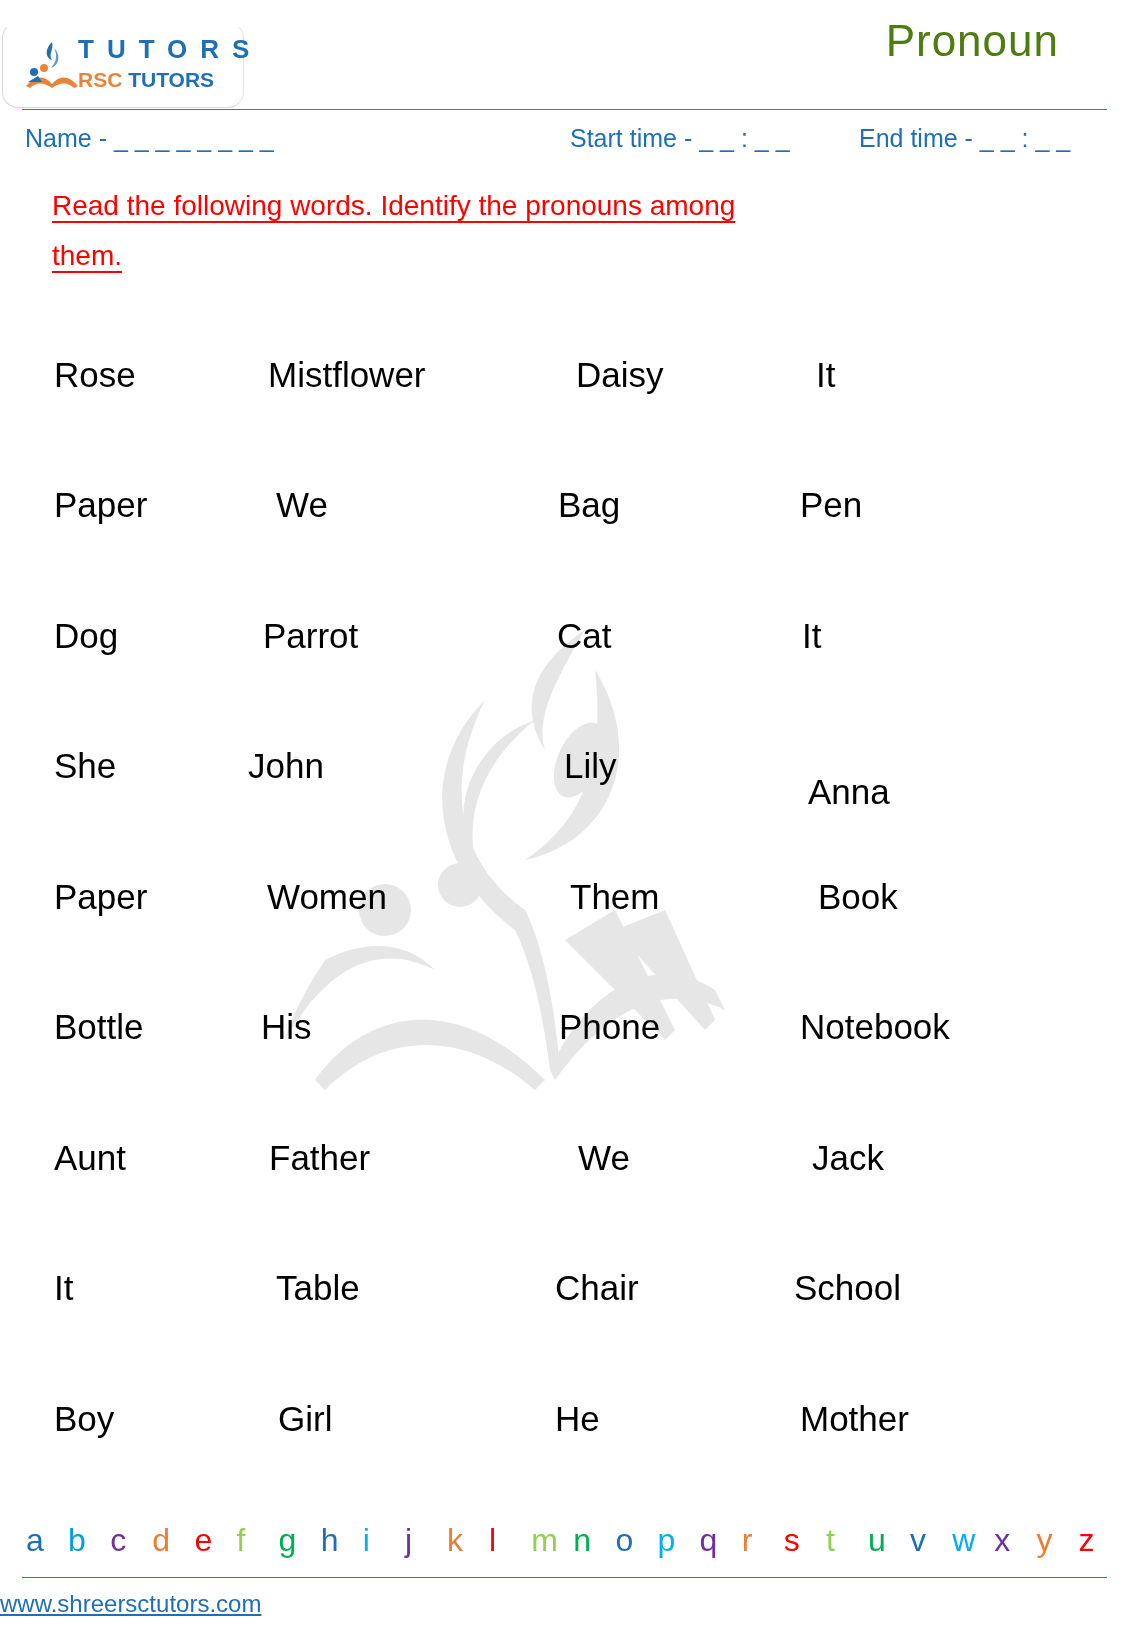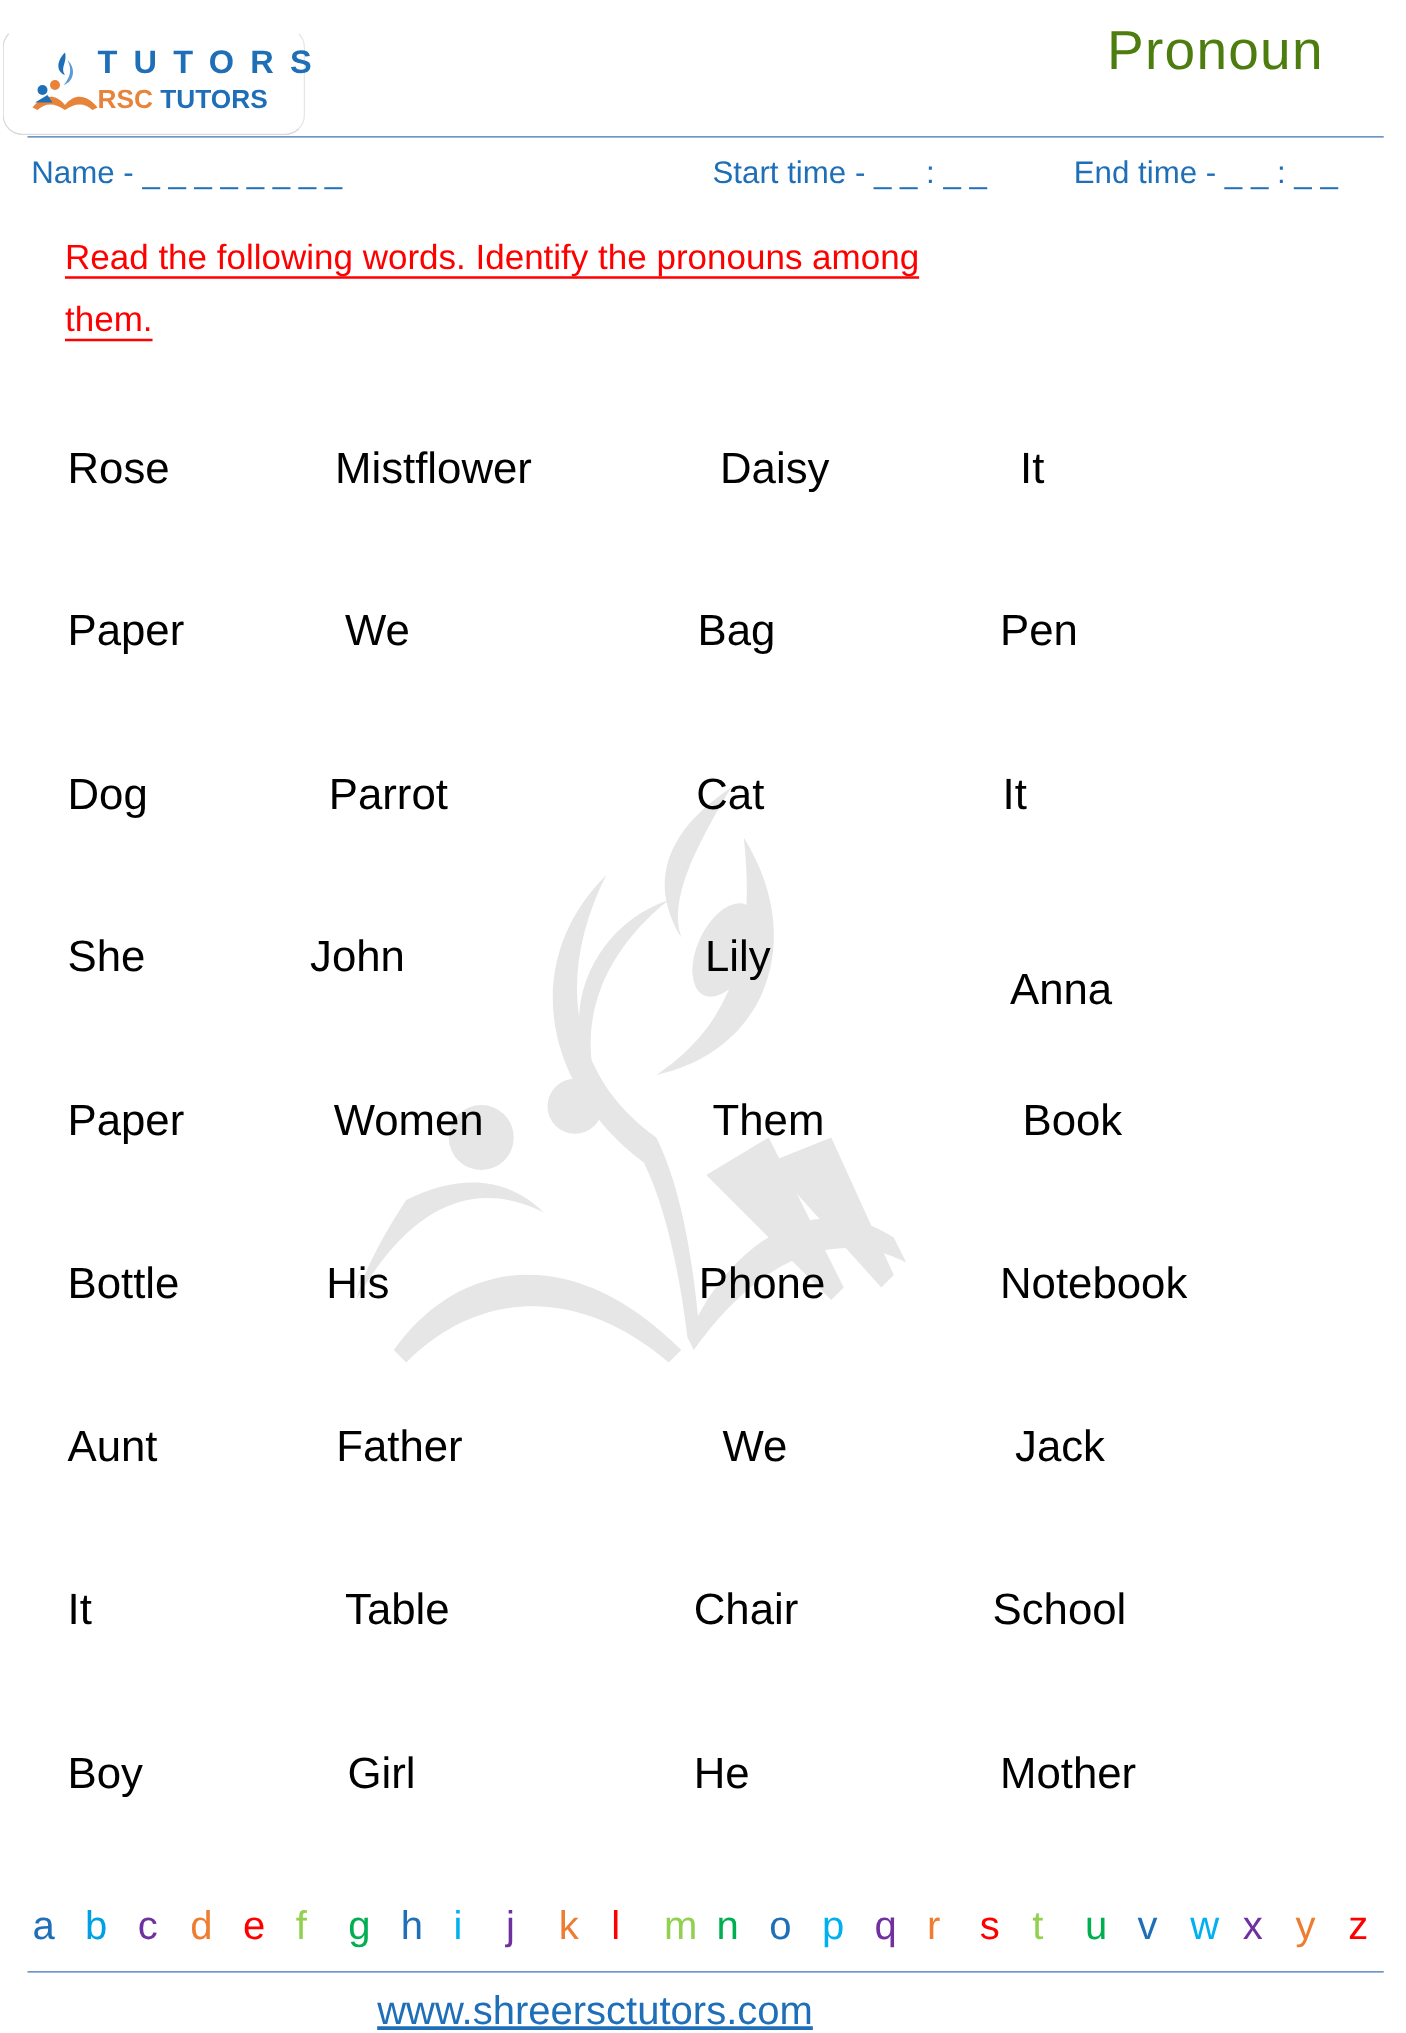--- a/index.html
+++ b/index.html
@@ -11,21 +11,21 @@
   .logo-shree { left:78px; top:34px; font-size:26px; font-weight:bold; color:#1f6fb8; letter-spacing:13px; }
   .logo-rsc { left:78px; top:68px; font-size:21px; font-weight:bold; color:#1f6fb8; }
   .logo-rsc .orange { color:#e8843a; }
   .topic { right:66px; top:16px; font-size:44px; color:#4d7c0f; letter-spacing:1px; }
   .hline { left:22px; width:1085px; height:1px; background:#3f73b8; }
   .meta { top:124px; font-size:25px; color:#1f6fb8; }
   .instr { left:52px; font-size:28px; color:#ff0000; text-decoration:underline; text-decoration-thickness:2px; text-underline-offset:6px; }
   .word { font-size:35px; color:#000; white-space:nowrap; }
   .watermark { left:285px; top:610px; width:470px; height:500px; opacity:1; }
   .alpha { top:1522px; font-size:32px; }
-  .url { top:1590px; left:0; width:952px; text-align:center; font-size:32px; color:#1f6fb8; text-decoration:underline; }
+  .url { top:1590px; left:0; width:952px; font-size:24px; color:#1f6fb8; text-decoration:underline; }
 </style>
 </head>
 <body>
 
 <div class="abs logo-box"></div>
 <svg class="abs logo-icon" viewBox="0 0 56 56">
   <path d="M28 4 C20 12 22 20 28 22 C24 16 30 12 28 4 Z" fill="#1f6fb8"></path>
   <path d="M30 10 C38 18 34 28 27 30 C32 24 34 18 30 10 Z" fill="#5b9bd5"></path>
   <circle cx="10" cy="34" r="4" fill="#1f6fb8"></circle>
   <circle cx="20" cy="30" r="4" fill="#e8843a"></circle>

